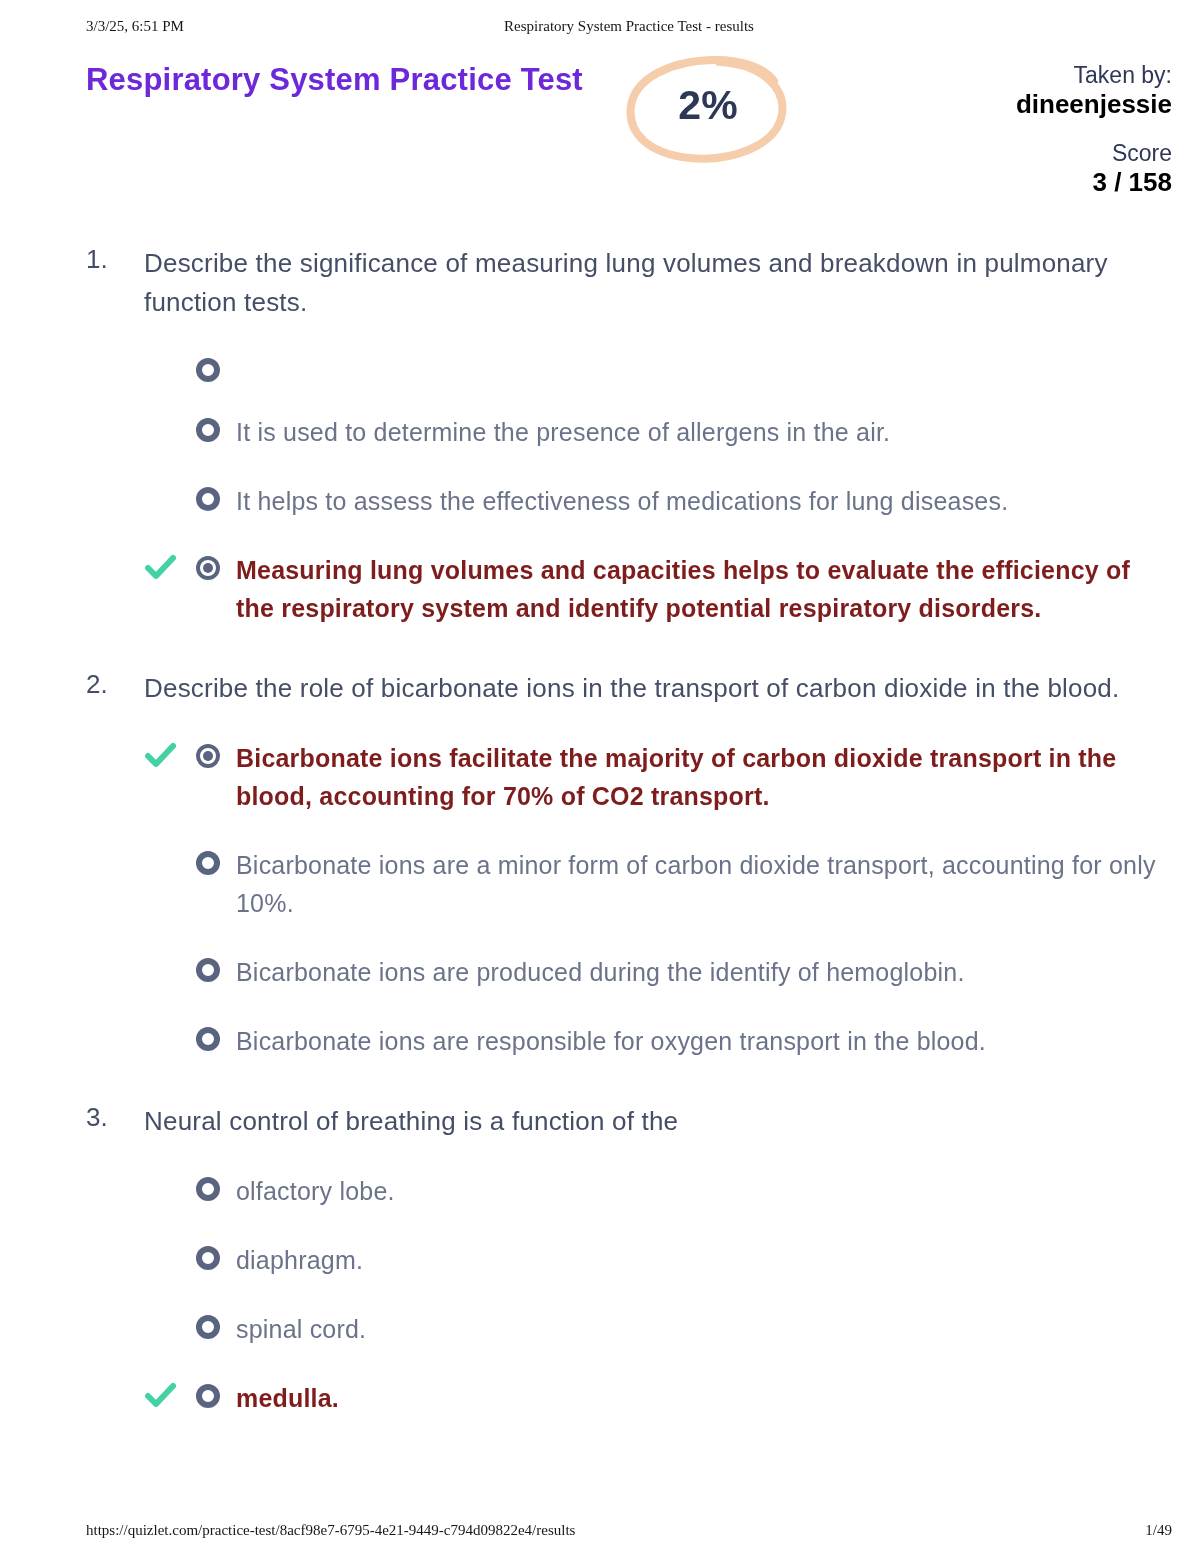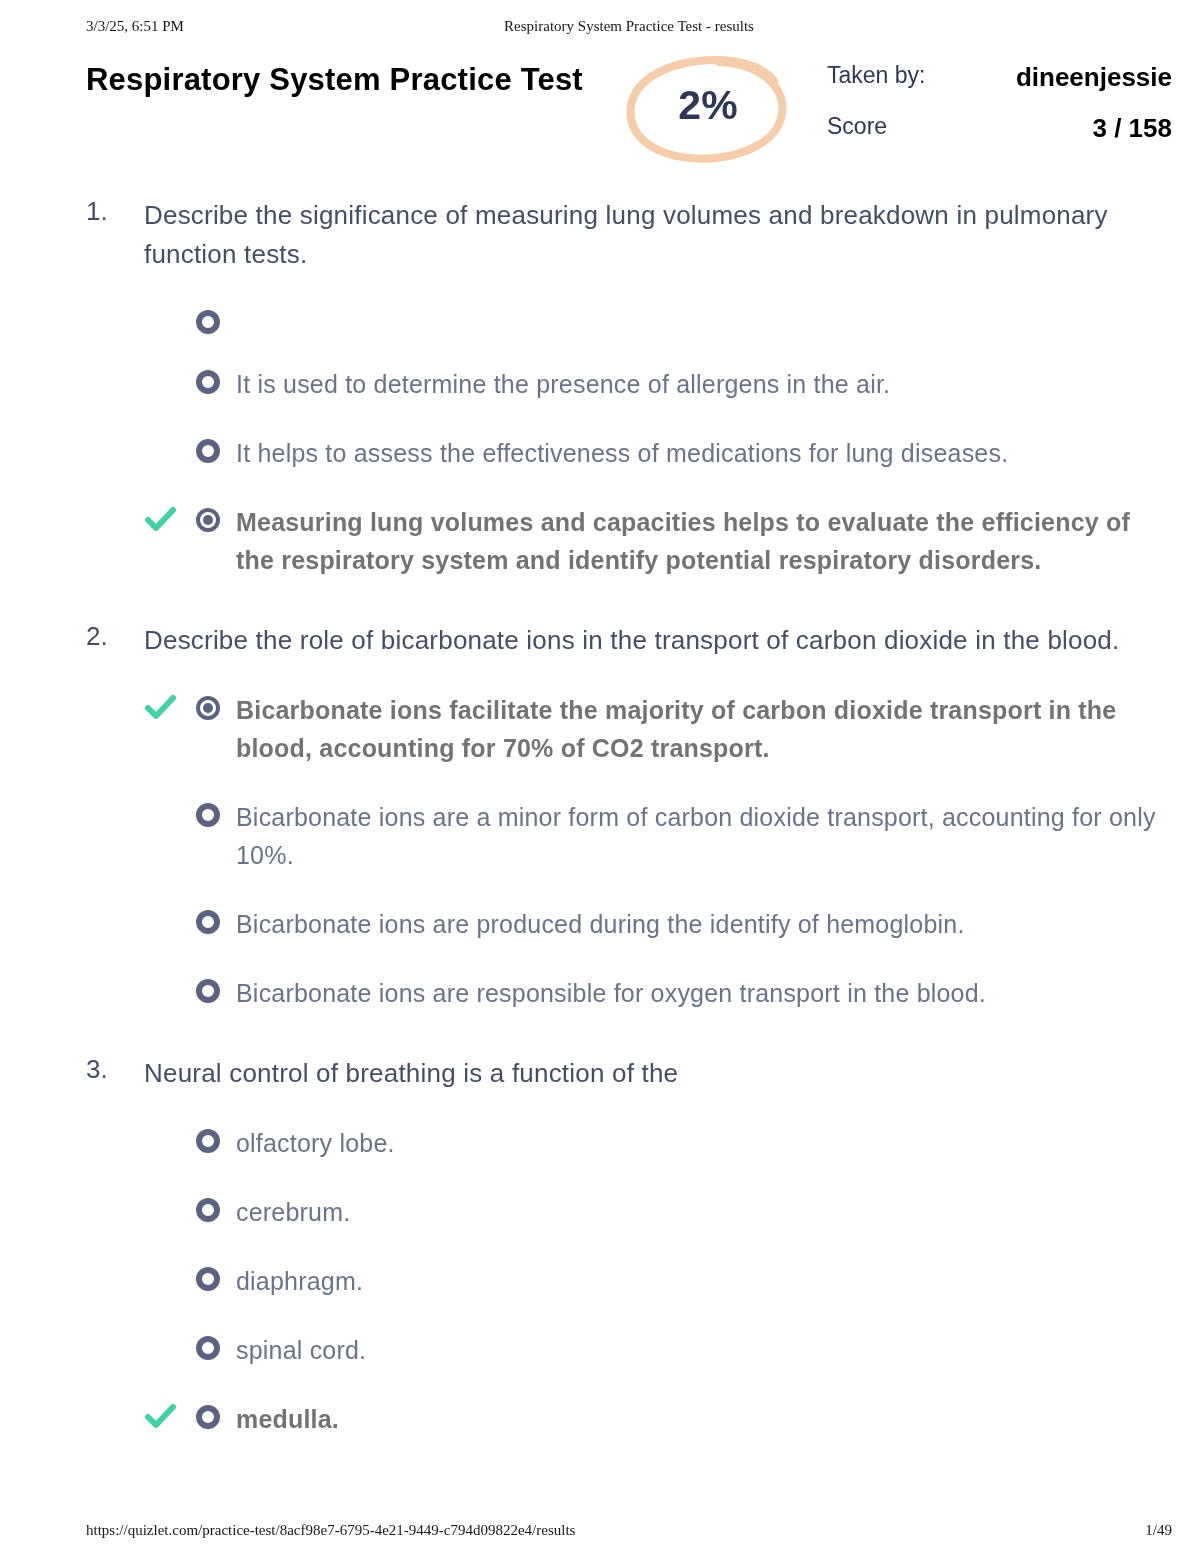--- a/index.html
+++ b/index.html
@@ -31,30 +31,30 @@
     display:flex; justify-content:space-between;
     font-family:"Liberation Serif","DejaVu Serif",serif;
     font-size:15px; color:#161616;gap:35px;
   }
 
   
   .header { display:flex; align-items:flex-start; margin-top:18px; }
   .title {
     width:505px;
     font-size:31px; font-weight:700; line-height:1.42;
-    color:#000000; letter-spacing:.2px;
+    color:#6d28d9; letter-spacing:.2px;
   }
   .badge { position:relative; width:178px; height:122px; margin-left:28px; margin-top:-10px; flex:0 0 auto; }
   .badge svg { position:absolute; inset:0; }
   .badge-score {
     position:absolute; left:0; right:0; top:34px; text-align:center;
     font-size:41px; font-weight:700; color:#2e3856;
   }
   .stats { margin-left:auto; width:345px; padding-top:4px; }
-  .stat-row { display:flex; justify-content:space-between; align-items:flex-start; margin-bottom:20px; }
+  .stat-row { display:flex; justify-content:space-between; align-items:flex-end; margin-bottom:20px;flex-direction:column; }
   .stat-label { font-size:23px; color:#2e3856; }
   .stat-value { font-size:26px; font-weight:700; color:#000000; }
 
   
   .questions { margin-top:20px; }
   .question { display:flex; margin-top:42px; }
   .question:first-child { margin-top:26px; }
   .q-num { flex:0 0 58px; font-size:26px; color:#454e66; }
   .q-body { flex:1; min-width:0; }
   .q-text { font-size:26px; line-height:1.5; color:#454e66; letter-spacing:.2px; }
@@ -68,21 +68,21 @@
   }
   .radio.selected { border-width:4px; position:relative; }
   .radio.selected::after {
     content:""; position:absolute; left:3px; top:3px;
     width:10px; height:10px; border-radius:50%; background:#5a6480;
   }
   .opt-text {
     margin-left:16px; font-size:25px; line-height:1.52;
     color:#6a7389; letter-spacing:.2px;
   }
-  .opt-text.green { color:#737373; font-weight:700; }
+  .opt-text.green { color:#7f1d1d; font-weight:700; }
 </style>
 </head>
 <body>
 
 <div class="page">
 
   <div class="print-header">
     <span class="ph-date">3/3/25, 6:51 PM</span>
     <span class="ph-title">Respiratory System Practice Test - results</span>
   </div>
@@ -193,25 +193,20 @@
       <div class="q-body">
         <div class="q-text">Neural control of breathing is a function of the</div>
         <div class="options">
 
           <div class="option">
             <span class="checkslot"></span>
             <span class="radio"></span>
             <span class="opt-text">olfactory lobe.</span>
           </div>
 
-          <div class="option">
-            <span class="checkslot"></span>
-            <span class="radio"></span>
-            <span class="opt-text">cerebrum.</span>
-          </div>
 
           <div class="option">
             <span class="checkslot"></span>
             <span class="radio"></span>
             <span class="opt-text">diaphragm.</span>
           </div>
 
           <div class="option">
             <span class="checkslot"></span>
             <span class="radio"></span>

